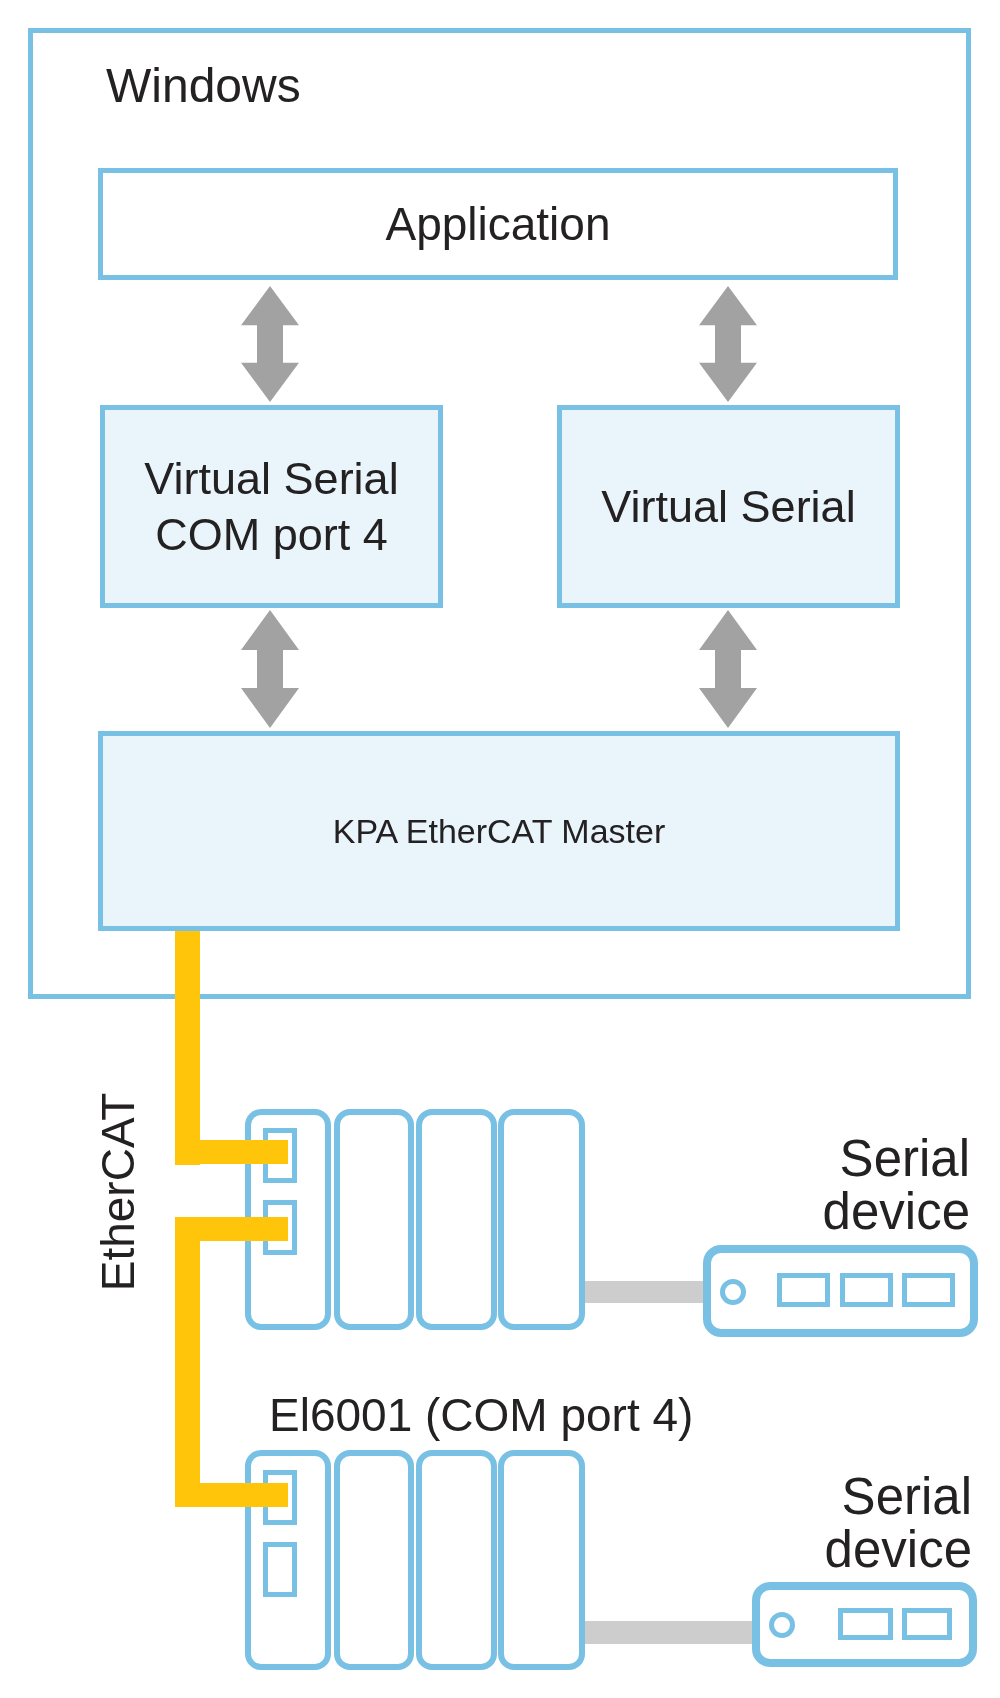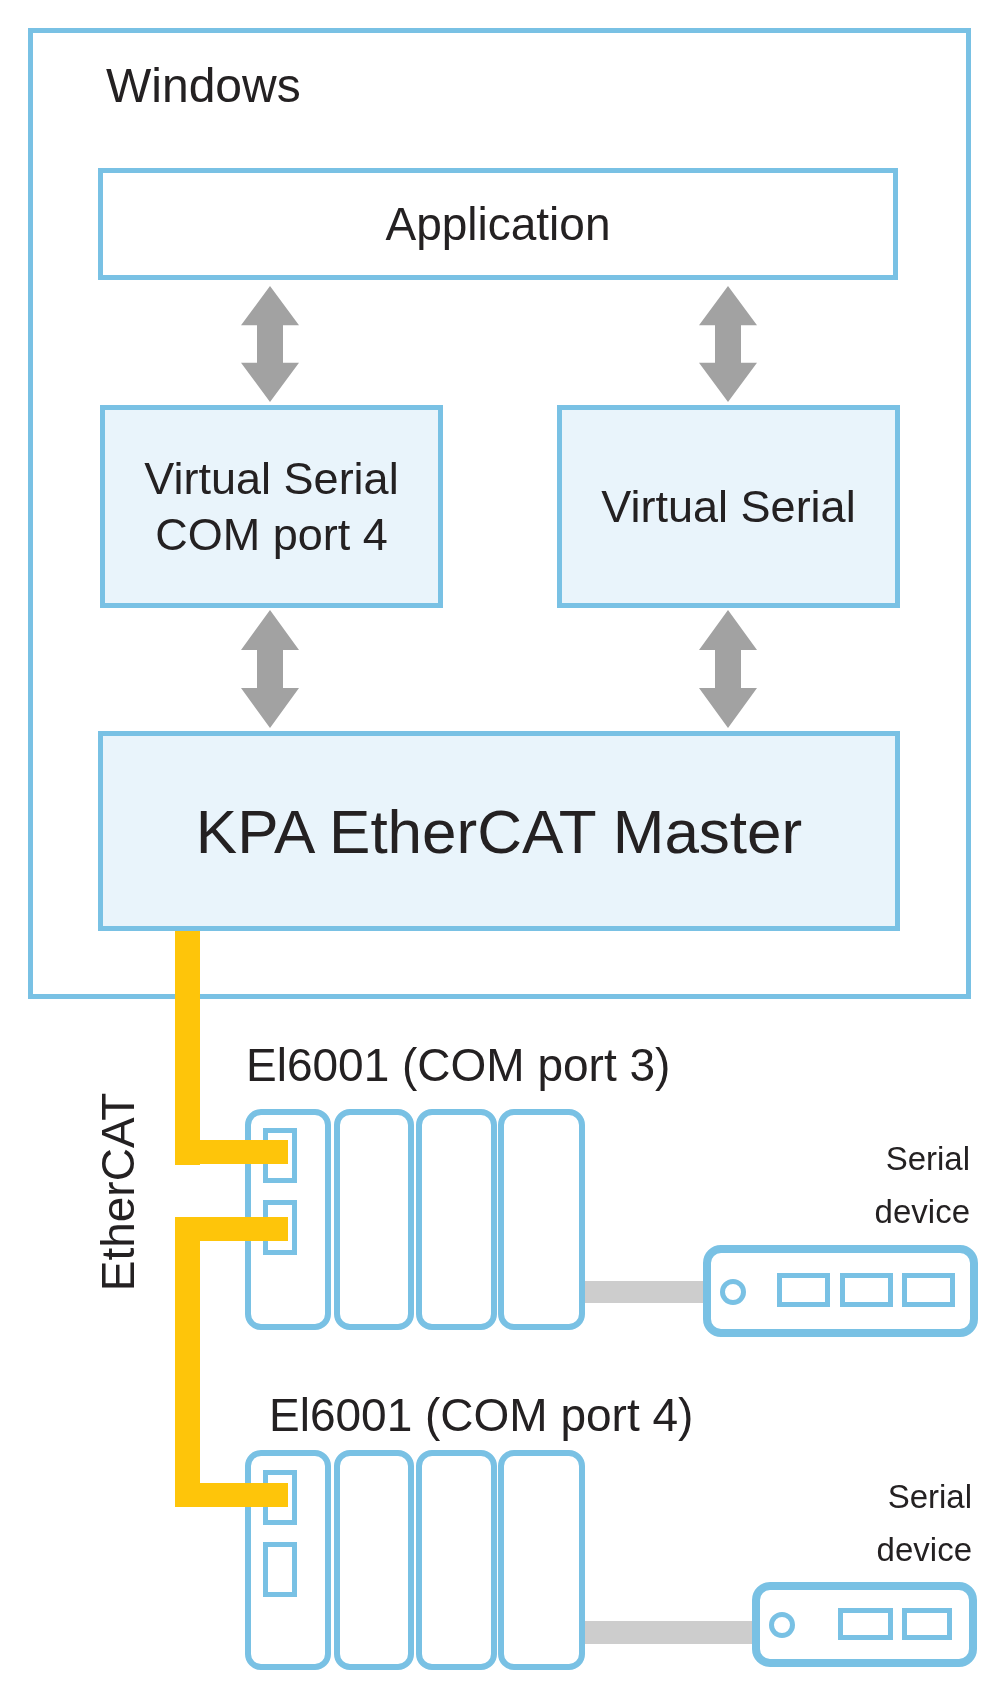--- a/index.html
+++ b/index.html
@@ -20,21 +20,21 @@
   
   .windows-box{left:28px;top:28px;width:943px;height:971px;border:5px solid var(--box-stroke);background:#fff;}
   .windows-label{left:106px;top:60px;font-size:48px;line-height:52px;}
 
   
   .blue-box{border:5px solid var(--box-stroke);display:flex;align-items:center;justify-content:center;text-align:center;}
   .app-box{left:98px;top:168px;width:800px;height:112px;background:#ffffff;font-size:46px;}
   .vs-box{background:var(--box-fill);font-size:45px;line-height:56px;flex-direction:column;}
   .vs3{left:100px;top:405px;width:343px;height:203px;}
   .vs4{left:557px;top:405px;width:343px;height:203px;}
-  .kpa-box{left:98px;top:731px;width:802px;height:200px;background:var(--box-fill);font-size:62px;}
+  .kpa-box{left:98px;top:731px;width:802px;height:200px;background:var(--box-fill);font-size:34px;}
 
   
   .varrow{position:absolute;width:58px;}
   .varrow polygon{fill:var(--arrow-gray);}
   .ar1{top:286px;height:116px;}
   .ar2{top:610px;height:118px;}
   .ax1{left:241px;} .ax2{left:699px;}
 
   
   .ycable{background:var(--ethercat-yellow);z-index:6;}
@@ -69,21 +69,21 @@
   .dev2{left:752px;top:1582px;width:225px;height:85px;}
   .led{width:26px;height:26px;border:5px solid var(--box-stroke);border-radius:50%;background:#fff;z-index:4;}
   .led1{left:720px;top:1279px;} .led2{left:769px;top:1612px;}
   .port{border:5px solid var(--box-stroke);background:#fff;z-index:4;}
   .p1a{left:777px;top:1273px;width:53px;height:34px;}
   .p1b{left:840px;top:1273px;width:53px;height:34px;}
   .p1c{left:902px;top:1273px;width:53px;height:34px;}
   .p2a{left:838px;top:1608px;width:55px;height:32px;}
   .p2b{left:902px;top:1608px;width:50px;height:32px;}
 
-  .serial-label{font-size:33px;line-height:53px;text-align:right;}
+  .serial-label{font-size:51px;line-height:53px;text-align:right;}
   .sl1{right:30px;top:1132px;}
   .sl2{right:28px;top:1470px;}
 </style>
 </head>
 <body>
 
 <div class="canvas">
 
   <div class="abs windows-box"></div>
   <div class="abs windows-label">Windows</div>
@@ -119,21 +119,20 @@
   </div>
 
   <div class="abs ycable trunk-a"></div>
   <div class="abs ycable arm-a"></div>
   <div class="abs ycable arm-b"></div>
   <div class="abs ycable trunk-b"></div>
   <div class="abs ycable arm-c"></div>
 
   <div class="abs ethercat-label">EtherCAT</div>
 
-  <div class="abs terminal-label tl1">El6001 (COM port 3)</div>
   <div class="abs slice t1 sx1"></div>
   <div class="abs slice t1 sx2"></div>
   <div class="abs slice t1 sx3"></div>
   <div class="abs slice t1 sx4"></div>
   <div class="abs conn c1a"></div>
   <div class="abs conn c1b"></div>
 
   <div class="abs cable cable1"></div>
   <div class="abs serial-label sl1">
     <div>Serial</div>

